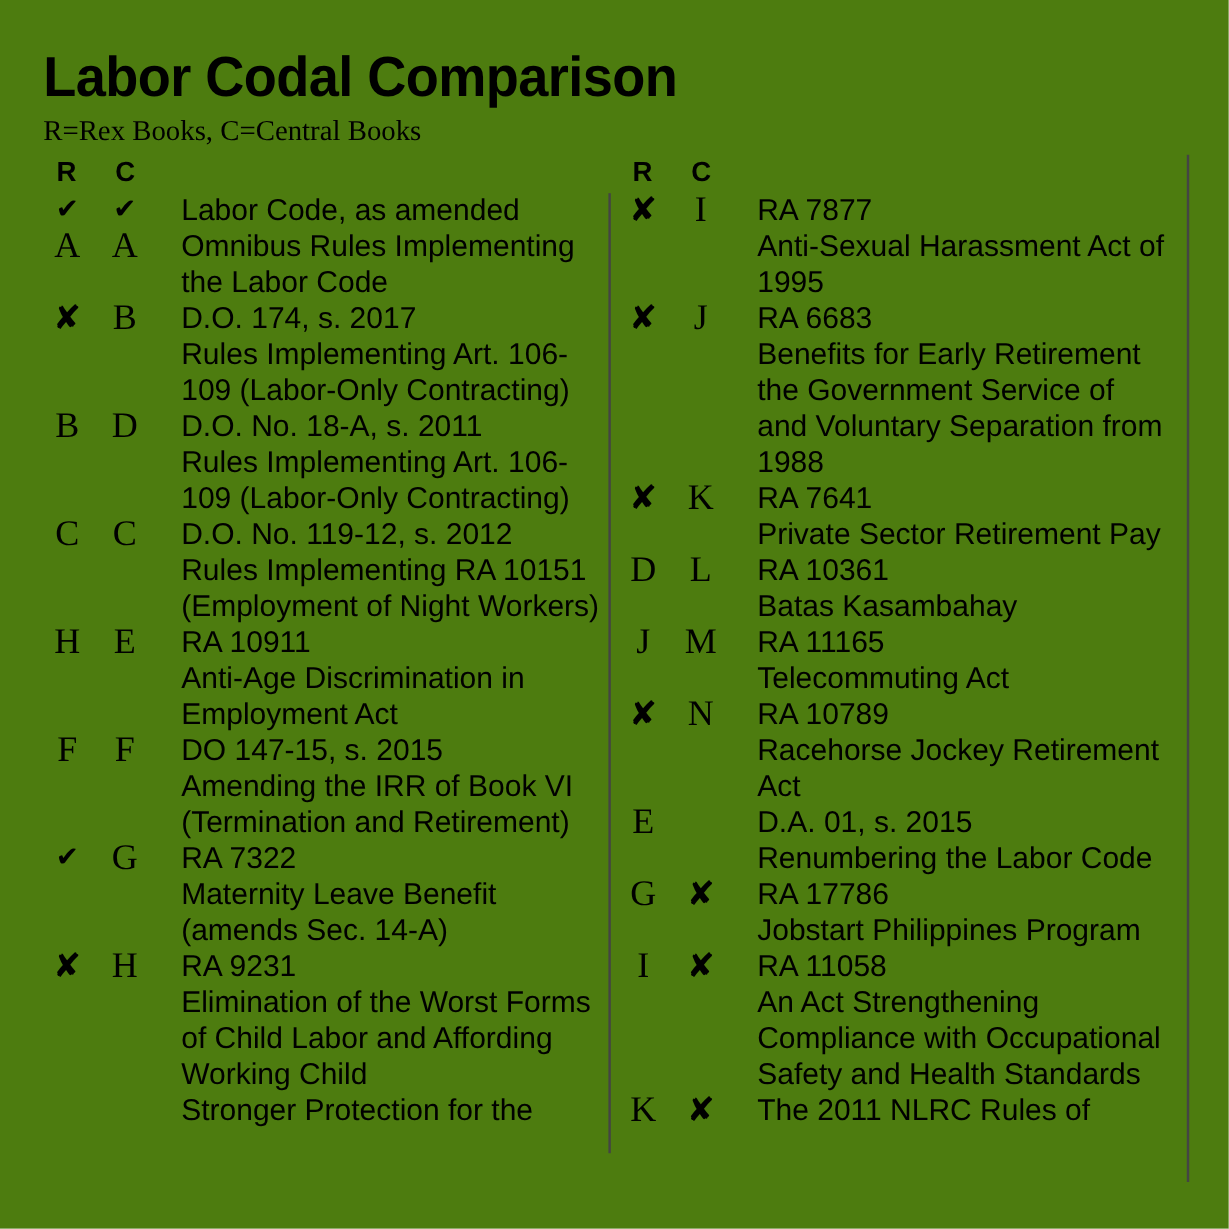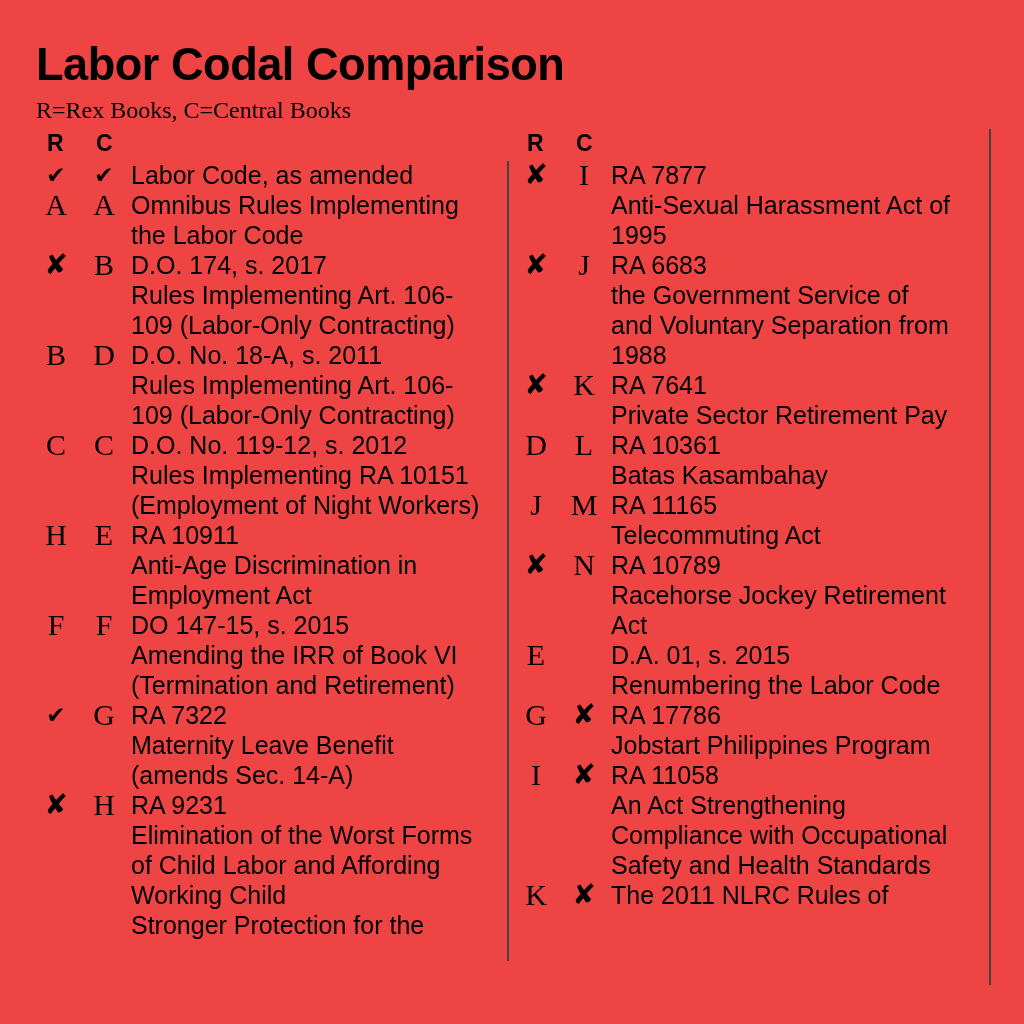--- a/index.html
+++ b/index.html
@@ -4,21 +4,21 @@
 <style>
   html, body {
     margin: 0;
     padding: 0;
     background: #ffffff;
   }
   #page {
     position: relative;
     width: 1024px;
     height: 1024px;
-    background: #ef4444;
+    background: #4d7c0f;
     overflow: hidden;
     font-family: "Liberation Sans", sans-serif;
     color: #000000;
   }
 
   
   #title {
     position: absolute;
     left: 36px;
     top: 38px;
@@ -86,21 +86,21 @@
     line-height: 30px;
   }
   .mark.sym.check { font-size: 23px; }
   .mark.sym.cross { font-size: 28px; }
 
   .body {
     font-family: "Liberation Sans", sans-serif;
     font-size: 25px;
     line-height: 30px;
   }
-  .body .ln { display: block; white-space: pre; }
+  .body .ln { display: block; white-space: pre; margin-left: 20px; }
 
   
   .vrule {
     position: absolute;
     width: 2px;
     background: #444444;
   }
   #vrule-left  { left: 507px; top: 161px; height: 800px; }
   #vrule-right { left: 989px; top: 129px; height: 856px; }
 </style>
@@ -133,21 +133,21 @@
       </div>
   </div>
 
   <div class="col" id="col-right">
     <div class="colhead">
       <span class="h-r">R</span>
       <span class="h-c">C</span>
     </div>
     <div class="rows" id="rows-right">
         <div class="row"><span class="mark sym cross r">✘</span><span class="mark c">I</span><span class="body"><span class="ln">RA 7877</span><span class="ln">Anti-Sexual Harassment Act of</span><span class="ln">1995</span></span></div>
-        <div class="row"><span class="mark sym cross r">✘</span><span class="mark c">J</span><span class="body"><span class="ln">RA 6683</span><span class="ln">the Government Service of</span><span class="ln">and Voluntary Separation from</span><span class="ln">1988</span></span></div>
+        <div class="row"><span class="mark sym cross r">✘</span><span class="mark c">J</span><span class="body"><span class="ln">RA 6683</span><span class="ln">Benefits for Early Retirement</span><span class="ln">the Government Service of</span><span class="ln">and Voluntary Separation from</span><span class="ln">1988</span></span></div>
         <div class="row"><span class="mark sym cross r">✘</span><span class="mark c">K</span><span class="body"><span class="ln">RA 7641</span><span class="ln">Private Sector Retirement Pay</span></span></div>
         <div class="row"><span class="mark r">D</span><span class="mark c">L</span><span class="body"><span class="ln">RA 10361</span><span class="ln">Batas Kasambahay</span></span></div>
         <div class="row"><span class="mark r">J</span><span class="mark c">M</span><span class="body"><span class="ln">RA 11165</span><span class="ln">Telecommuting Act</span></span></div>
         <div class="row"><span class="mark sym cross r">✘</span><span class="mark c">N</span><span class="body"><span class="ln">RA 10789</span><span class="ln">Racehorse Jockey Retirement</span><span class="ln">Act</span></span></div>
         <div class="row"><span class="mark r">E</span><span class="mark c"></span><span class="body"><span class="ln">D.A. 01, s. 2015</span><span class="ln">Renumbering the Labor Code</span></span></div>
         <div class="row"><span class="mark r">G</span><span class="mark sym cross c">✘</span><span class="body"><span class="ln">RA 17786</span><span class="ln">Jobstart Philippines Program</span></span></div>
         <div class="row"><span class="mark r">I</span><span class="mark sym cross c">✘</span><span class="body"><span class="ln">RA 11058</span><span class="ln">An Act Strengthening</span><span class="ln">Compliance with Occupational</span><span class="ln">Safety and Health Standards</span></span></div>
         <div class="row"><span class="mark r">K</span><span class="mark sym cross c">✘</span><span class="body"><span class="ln">The 2011 NLRC Rules of</span></span></div>
       </div>
   </div>

